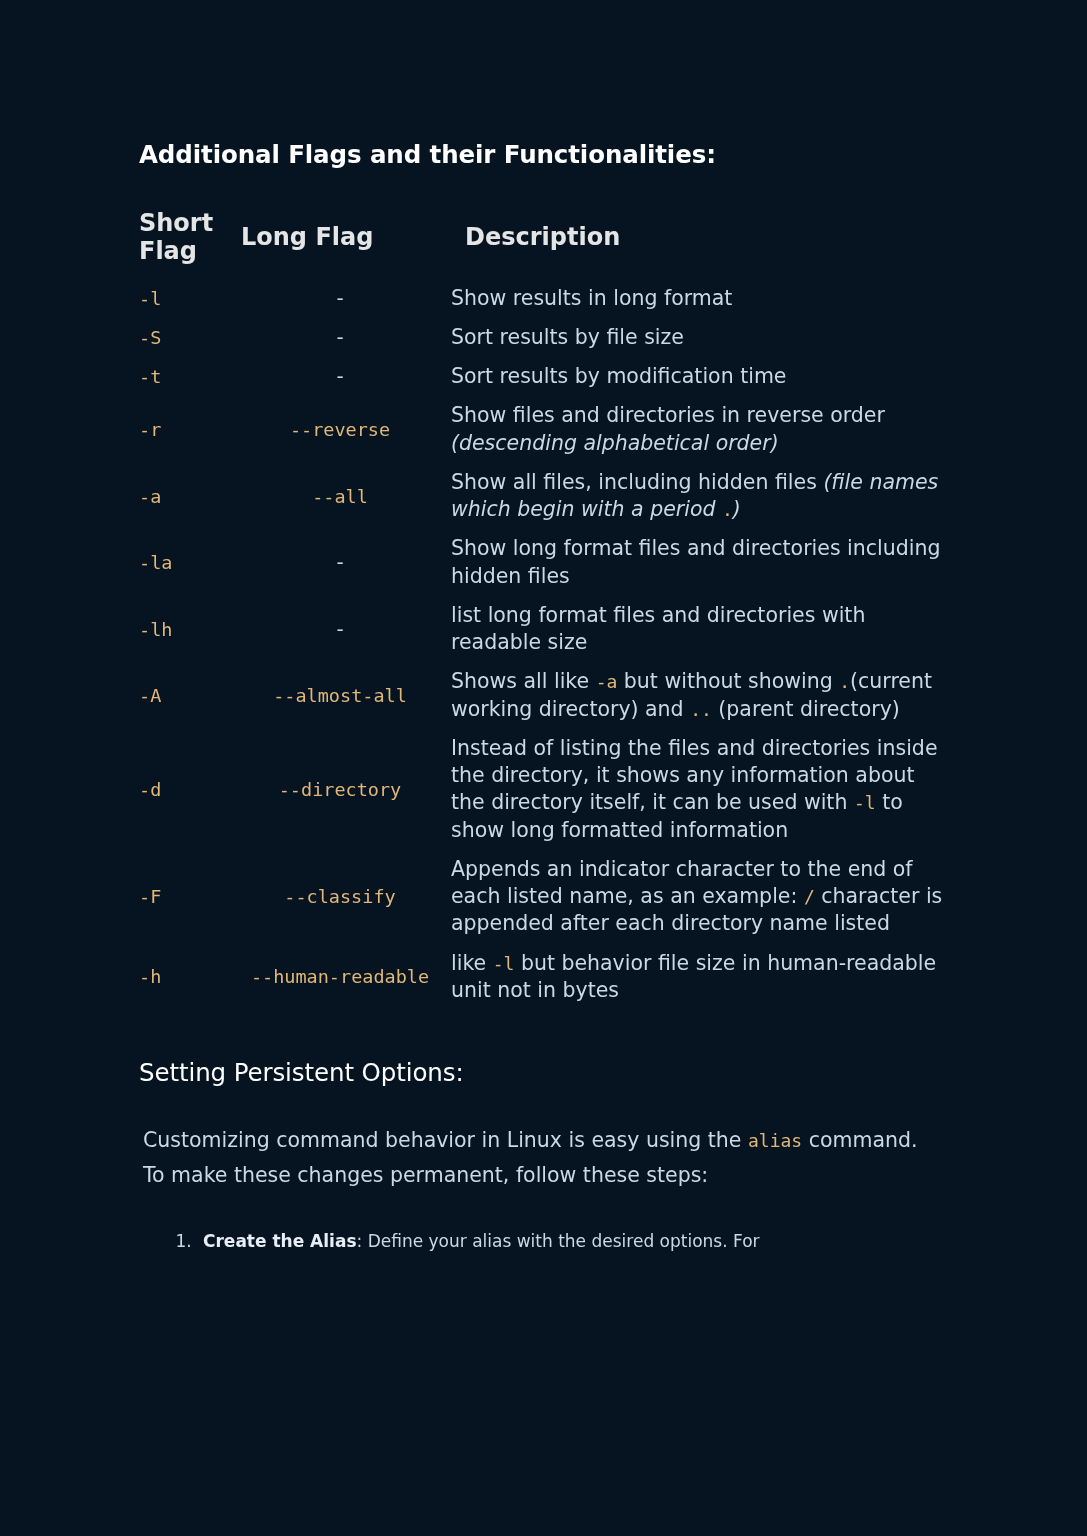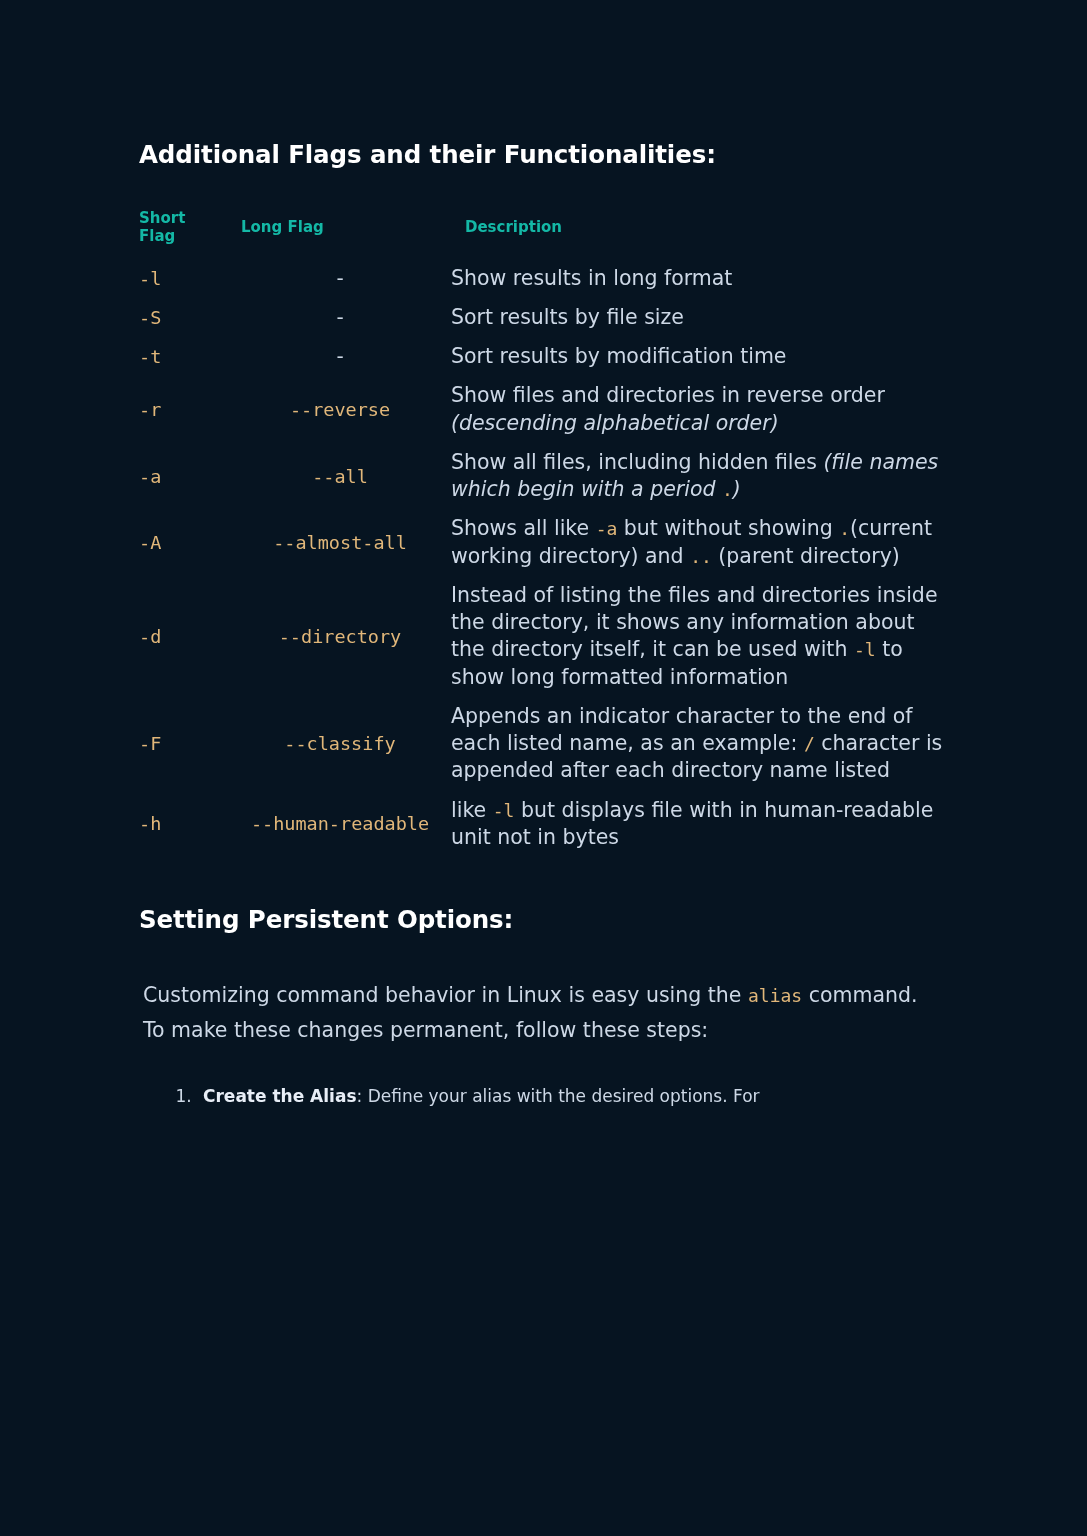--- a/index.html
+++ b/index.html
@@ -34,37 +34,37 @@
     font-size: 24.5px;
     font-weight: bold;
     color: #ffffff;
     margin: 0 0 38px 0;
     letter-spacing: -0.1px;
     line-height: 1.25;
   }
   h2.section-title-2 {
     font-family: "DejaVu Sans", sans-serif;
     font-size: 24.5px;
-    font-weight: bold;
+    font-weight: normal;
     color: #ffffff;
-    margin: 0 0 8px 0;
+    margin: 0 0 0 0;
     letter-spacing: -0.1px;
     line-height: 1.25;
   }
 
   table.flags {
     border-collapse: collapse;
     width: 808px;
     table-layout: auto;
   }
   table.flags th {
     font-family: "DejaVu Sans", sans-serif;
-    font-size: 15px;
+    font-size: 24px;
     font-weight: bold;
-    color: #14b8a6;
+    color: #e5e5e5;
     text-align: left;
     vertical-align: middle;
     padding: 0 0 14px 0;
     border: none;
   }
   table.flags th.col-short {
     width: 80px;
     padding-right: 10px;
   }
   table.flags th.col-long {
@@ -184,38 +184,48 @@
             <td class="short"><code class="code">-r</code></td>
             <td class="long"><code class="code">--reverse</code></td>
             <td class="desc"><span>Show files and directories in reverse order </span><em>(descending alphabetical order)</em></td>
           </tr>
           <tr>
             <td class="short"><code class="code">-a</code></td>
             <td class="long"><code class="code">--all</code></td>
             <td class="desc"><span>Show all files, including hidden files </span><em>(file names which begin with a period </em><code class="code">.</code><em>)</em></td>
           </tr>
           <tr>
+            <td class="short"><code class="code">-la</code></td>
+            <td class="long"><span class="dash">-</span></td>
+            <td class="desc"><span>Show long format files and directories including hidden files</span></td>
+          </tr>
+          <tr>
+            <td class="short"><code class="code">-lh</code></td>
+            <td class="long"><span class="dash">-</span></td>
+            <td class="desc"><span>list long format files and directories with readable size</span></td>
+          </tr>
+          <tr>
             <td class="short"><code class="code">-A</code></td>
             <td class="long"><code class="code">--almost-all</code></td>
             <td class="desc"><span>Shows all like </span><code class="code">-a</code><span> but without showing </span><code class="code">.</code><span>(current working directory) and </span><code class="code">..</code><span> (parent directory)</span></td>
           </tr>
           <tr>
             <td class="short"><code class="code">-d</code></td>
             <td class="long"><code class="code">--directory</code></td>
             <td class="desc"><span>Instead of listing the files and directories inside the directory, it shows any information about the directory itself, it can be used with </span><code class="code">-l</code><span> to show long formatted information</span></td>
           </tr>
           <tr>
             <td class="short"><code class="code">-F</code></td>
             <td class="long"><code class="code">--classify</code></td>
             <td class="desc"><span>Appends an indicator character to the end of each listed name, as an example: </span><code class="code">/</code><span> character is appended after each directory name listed</span></td>
           </tr>
           <tr>
             <td class="short"><code class="code">-h</code></td>
             <td class="long"><code class="code">--human-readable</code></td>
-            <td class="desc"><span>like </span><code class="code">-l</code><span> but displays file with in human-readable unit not in bytes</span></td>
+            <td class="desc"><span>like </span><code class="code">-l</code><span> but behavior file size in human-readable unit not in bytes</span></td>
           </tr>
         </tbody>
     </table>
 
     <div class="spacer-lg"></div>
 
     <h2 class="section-title-2">Setting Persistent Options:</h2>
 
     <div class="spacer-md"></div>
 

